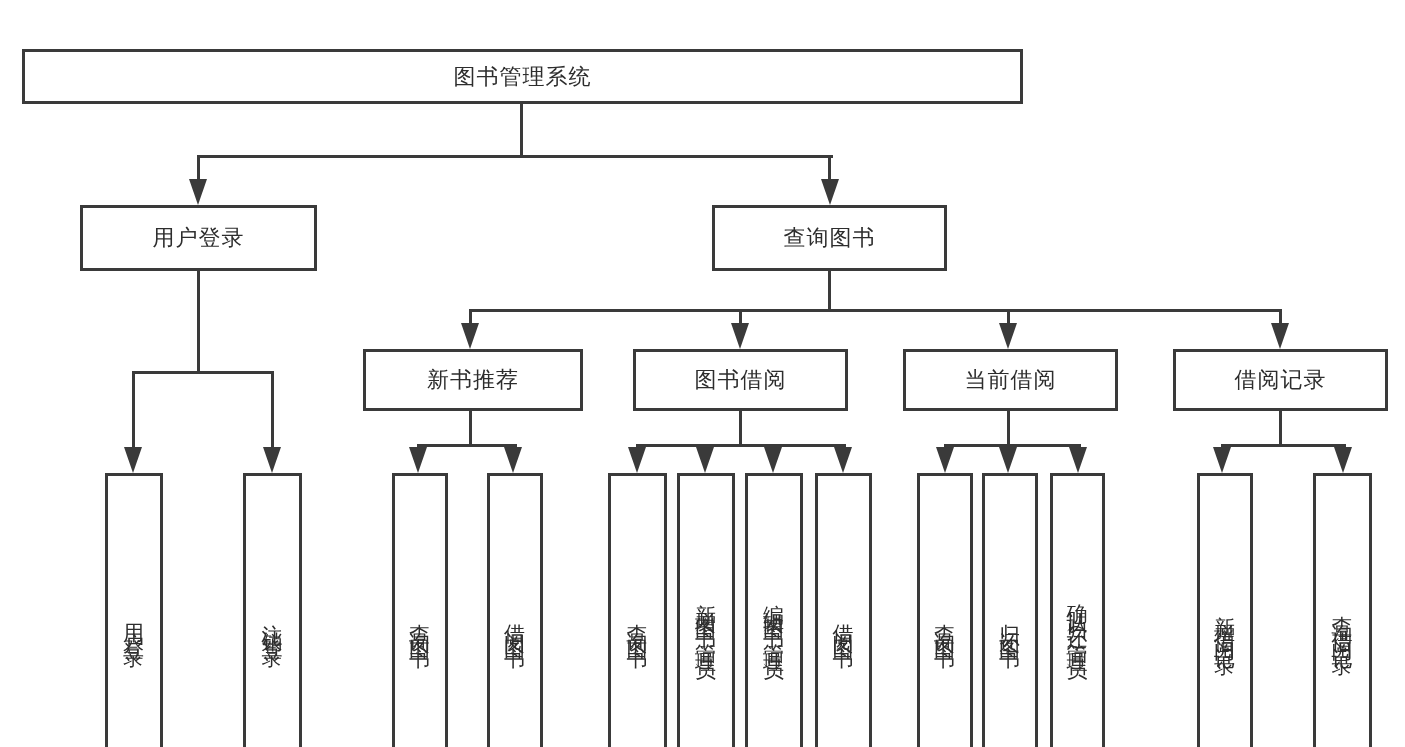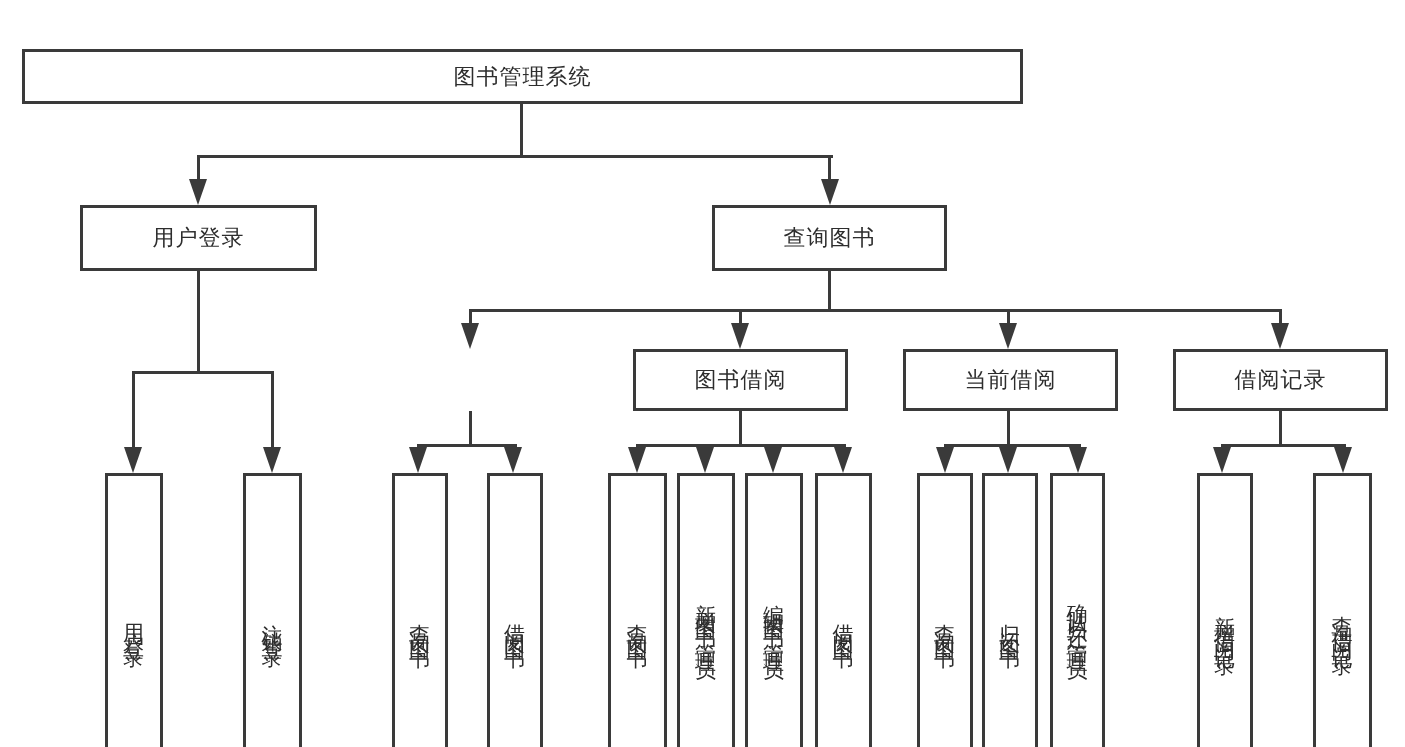--- a/index.html
+++ b/index.html
@@ -63,20 +63,21 @@
   <div class="line" style="left:469px;top:273px;width:813px;height:3px"></div>
   <div class="line" style="left:469px;top:273px;width:3px;height:16px"></div>
   <div class="line" style="left:739px;top:273px;width:3px;height:16px"></div>
   <div class="line" style="left:1007px;top:273px;width:3px;height:16px"></div>
   <div class="line" style="left:1279px;top:273px;width:3px;height:16px"></div>
   <div class="arrow" style="left:461px;top:287px"></div>
   <div class="arrow" style="left:731px;top:287px"></div>
   <div class="arrow" style="left:999px;top:287px"></div>
   <div class="arrow" style="left:1271px;top:287px"></div>
 
+  <div class="box" style="left:363px;top:313px;width:220px;height:62px">新书推荐</div>
   <div class="box" style="left:633px;top:313px;width:215px;height:62px">图书借阅</div>
   <div class="box" style="left:903px;top:313px;width:215px;height:62px">当前借阅</div>
   <div class="box" style="left:1173px;top:313px;width:215px;height:62px">借阅记录</div>
 
   <div class="line" style="left:469px;top:375px;width:3px;height:36px"></div>
   <div class="line" style="left:417px;top:408px;width:100px;height:3px"></div>
   <div class="arrow" style="left:409px;top:411px"></div>
   <div class="arrow" style="left:504px;top:411px"></div>
 
   <div class="line" style="left:739px;top:375px;width:3px;height:35px"></div>

